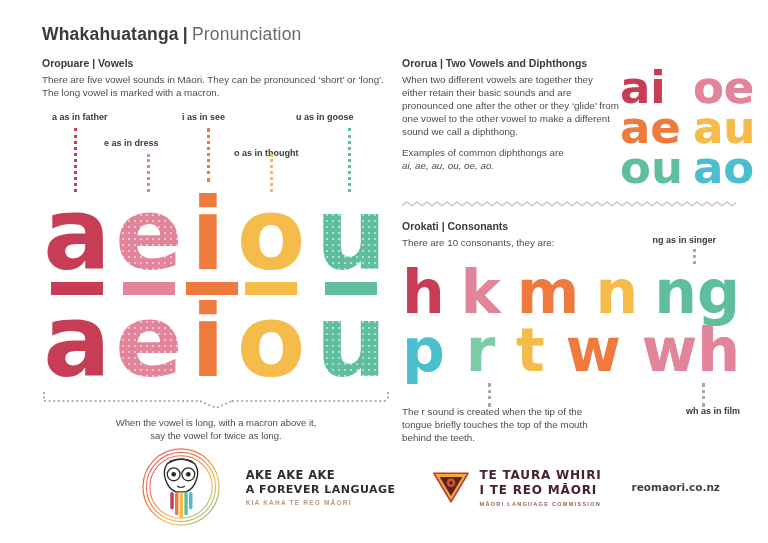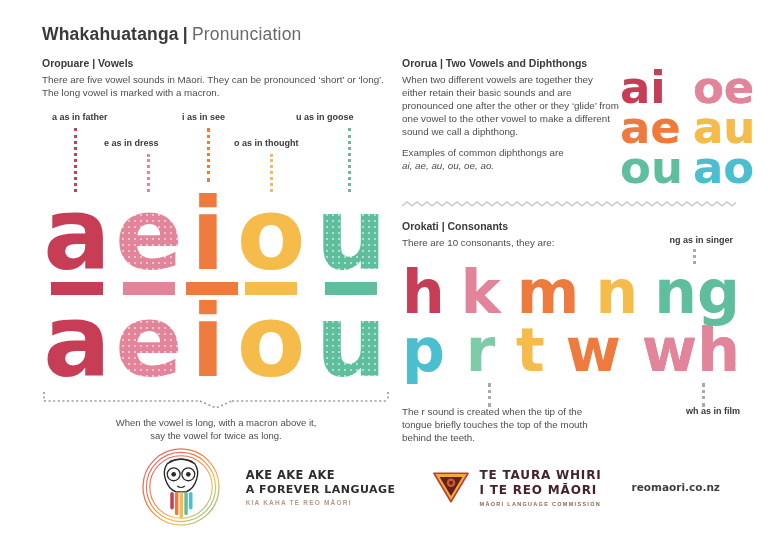--- a/index.html
+++ b/index.html
@@ -57,21 +57,21 @@
   .dip-grid{ flex:1; display:grid; grid-template-columns:auto auto; column-gap:10px; row-gap:0;
              justify-content:end; align-content:start; padding-right:2px; margin-top:-6px; }
   .dip{ font-family:"DejaVu Sans", sans-serif; font-weight:bold; font-size:45px; line-height:40px; color:var(--c); }
 
   .zigzag{ display:block; margin-top:12px; }
 
   
   .cons{ position:relative; margin-top:12px; width:338px; }
   .cons .intro{ margin-top:4px; }
   .small-label{ font-size:9px; font-weight:bold; color:var(--ink); white-space:nowrap; }
-  .ng-label{ position:absolute; top:15px; right:7px; }
+  .ng-label{ position:absolute; top:15px; right:24px; }
   .conn-gray{ position:absolute; width:0; border-left:3px dotted #a9a9a9; }
   .conn-ng{ top:29px; right:44px; height:15px; }
   .conn-r{ top:163px; left:86px; height:24px; }
   .conn-wh{ top:163px; left:300px; height:24px; }
   .crow{ display:flex; justify-content:space-between; align-items:baseline; width:338px; }
   .crow.r1{ margin-top:14px; }
   .crow.r2{ margin-top:2px; }
   .cl{ font-family:"DejaVu Sans", sans-serif; font-weight:bold; font-size:60px; line-height:56px; color:var(--c); }
   .cons-notes{ display:flex; justify-content:space-between; margin-top:28px; }
   .r-note{ width:196px; font-size:9.5px; line-height:1.32; }
@@ -100,21 +100,21 @@
 
   <div class="col-left">
     <h2 class="sec">Oropuare | Vowels</h2>
     <p class="body">There are five vowel sounds in Māori. They can be pronounced ‘short’ or ‘long’. The long vowel is marked with a macron.</p>
 
     <div class="vdiagram">
       <div class="vlabels">
         <div class="vlabel" style="left:10px; top:0;">a as in father</div>
         <div class="vlabel" style="left:62px; top:26px;">e as in dress</div>
         <div class="vlabel" style="left:140px; top:0;">i as in see</div>
-        <div class="vlabel" style="left:192px; top:26px;">o as in thought</div>
+        <div class="vlabel" style="left:192px; top:36px;">o as in thought</div>
         <div class="vlabel" style="left:254px; top:0;">u as in goose</div>
         <div class="conn c-red" style="left:32px;  top:16px; height:64px;"></div>
         <div class="conn c-pink" style="left:105px; top:42px; height:38px;"></div>
         <div class="conn c-orange" style="left:165px; top:16px; height:54px;"></div>
         <div class="conn c-amber" style="left:228px; top:42px; height:38px;"></div>
         <div class="conn c-teal" style="left:306px; top:16px; height:64px;"></div>
       </div>
 
       <div class="vcols">
         <div class="vcol w-a c-red">

